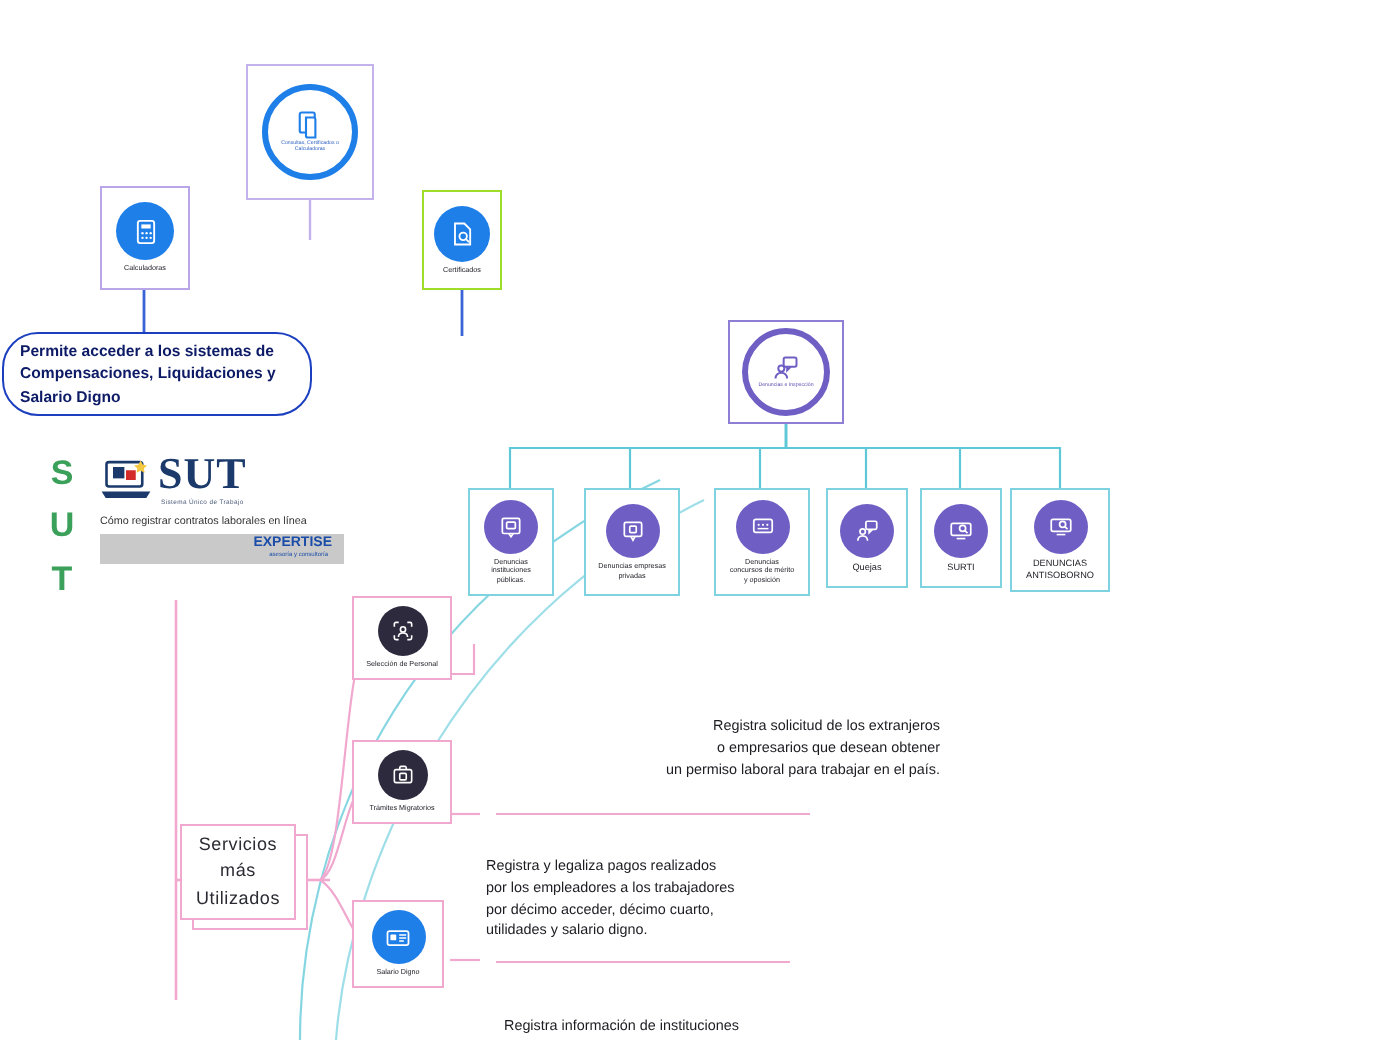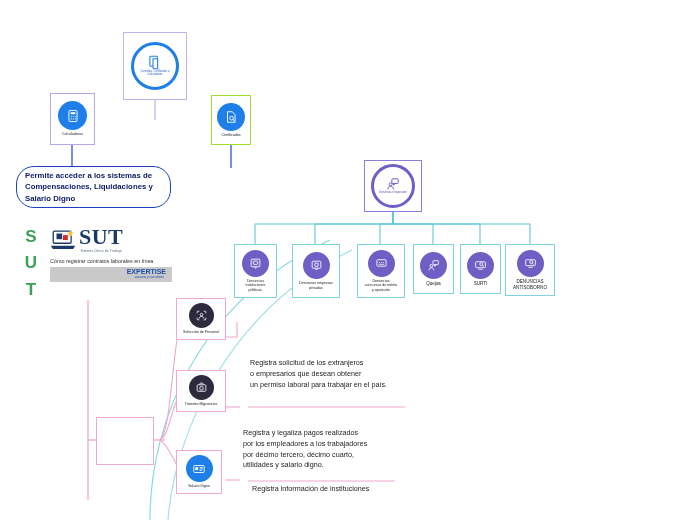--- a/index.html
+++ b/index.html
@@ -140,21 +140,21 @@
     <div class="circ" style="width:28px;height:28px;background:#1f7fe8;">
       <svg width="14" height="14" viewBox="0 0 24 24" fill="none" stroke="#fff" stroke-width="1.6">
         <path d="M6 3h8l5 5v13H6z"></path>
         <circle cx="13" cy="14" r="3.2"></circle>
         <path d="M15.4 16.4L18 19"></path>
       </svg>
     </div>
     <div class="tinylbl">Certificados</div>
   </div>
 
-  <div class="bubble" style="left:16px;top:166px;width:155px;height:42px;justify-content:center;">
+  <div class="bubble" style="left:1px;top:166px;width:155px;height:42px;justify-content:center;">
     <span>Permite acceder a los sistemas
 de Compensaciones, Liquidaciones
  y Salario Digno</span>
   </div>
 
   <div id="sutblock">
     <div class="sutbig" style="white-space:pre-line;">S
 U
 T</div>
     <div class="sutcard">
@@ -264,20 +264,23 @@
         <path d="M15.6 11.6L18 14"></path>
         <path d="M8 19h8" stroke-width="1.5"></path>
       </svg>
     </div>
     <div class="lbl5" style="white-space:pre-line;">DENUNCIAS
 ANTISOBORNO</div>
   </div>
 
 
   <div class="svcshadow" style="left:96px;top:417px;width:58px;height:48px;"></div>
+  <div class="svcbox" style="left:90px;top:412px;width:58px;height:48px;white-space:pre-line;">Servicios
+más
+Utilizados</div>
 
   <div class="card" style="left:176px;top:298px;width:50px;height:42px;border-color:#f0a8cf;">
     <div class="circ" style="width:25px;height:25px;background:#2d2a3e;">
       <svg width="13" height="13" viewBox="0 0 24 24" fill="none" stroke="#fff" stroke-width="1.5">
         <path d="M4 8V5.5A1.5 1.5 0 0 1 5.5 4H8"></path>
         <path d="M16 4h2.5A1.5 1.5 0 0 1 20 5.5V8"></path>
         <path d="M20 16v2.5a1.5 1.5 0 0 1-1.5 1.5H16"></path>
         <path d="M8 20H5.5A1.5 1.5 0 0 1 4 18.5V16"></path>
         <circle cx="12" cy="10.5" r="2.4"></circle>
         <path d="M7.8 17.5c0-2.3 1.9-3.6 4.2-3.6s4.2 1.3 4.2 3.6"></path>
@@ -301,24 +304,24 @@
     <div class="circ" style="width:27px;height:27px;background:#1f7fe8;">
       <svg width="14" height="14" viewBox="0 0 24 24" fill="none" stroke="#fff" stroke-width="1.5">
         <rect x="3" y="6" width="18" height="12" rx="1.8"></rect>
         <rect x="5.5" y="9" width="5" height="5" rx="0.8" fill="#fff" stroke="none"></rect>
         <path d="M13 9.5h6M13 12h6M13 14.5h4" stroke-width="1.3"></path>
       </svg>
     </div>
     <div class="tinylbl">Salario Digno</div>
   </div>
 
-  <div class="para" style="left:250px;top:358px;width:220px;">Registra solicitud de los extranjeros
+  <div class="para" style="left:250px;top:358px;width:220px;text-align:right;">Registra solicitud de los extranjeros
  o empresarios que desean obtener
 un permiso laboral para trabajar en el país.</div>
 
   <div class="para" style="left:243px;top:428px;width:220px;">Registra y legaliza pagos realizados
 por los empleadores a los trabajadores
- por décimo tercero, décimo cuarto,
+ por décimo acceder, décimo cuarto,
  utilidades y salario digno.</div>
 
-  <div class="para" style="left:252px;top:484px;width:230px;">Registra información de instituciones</div>
+  <div class="para" style="left:252px;top:508px;width:230px;">Registra información de instituciones</div>
 
 </div>
 
 </body></html>

